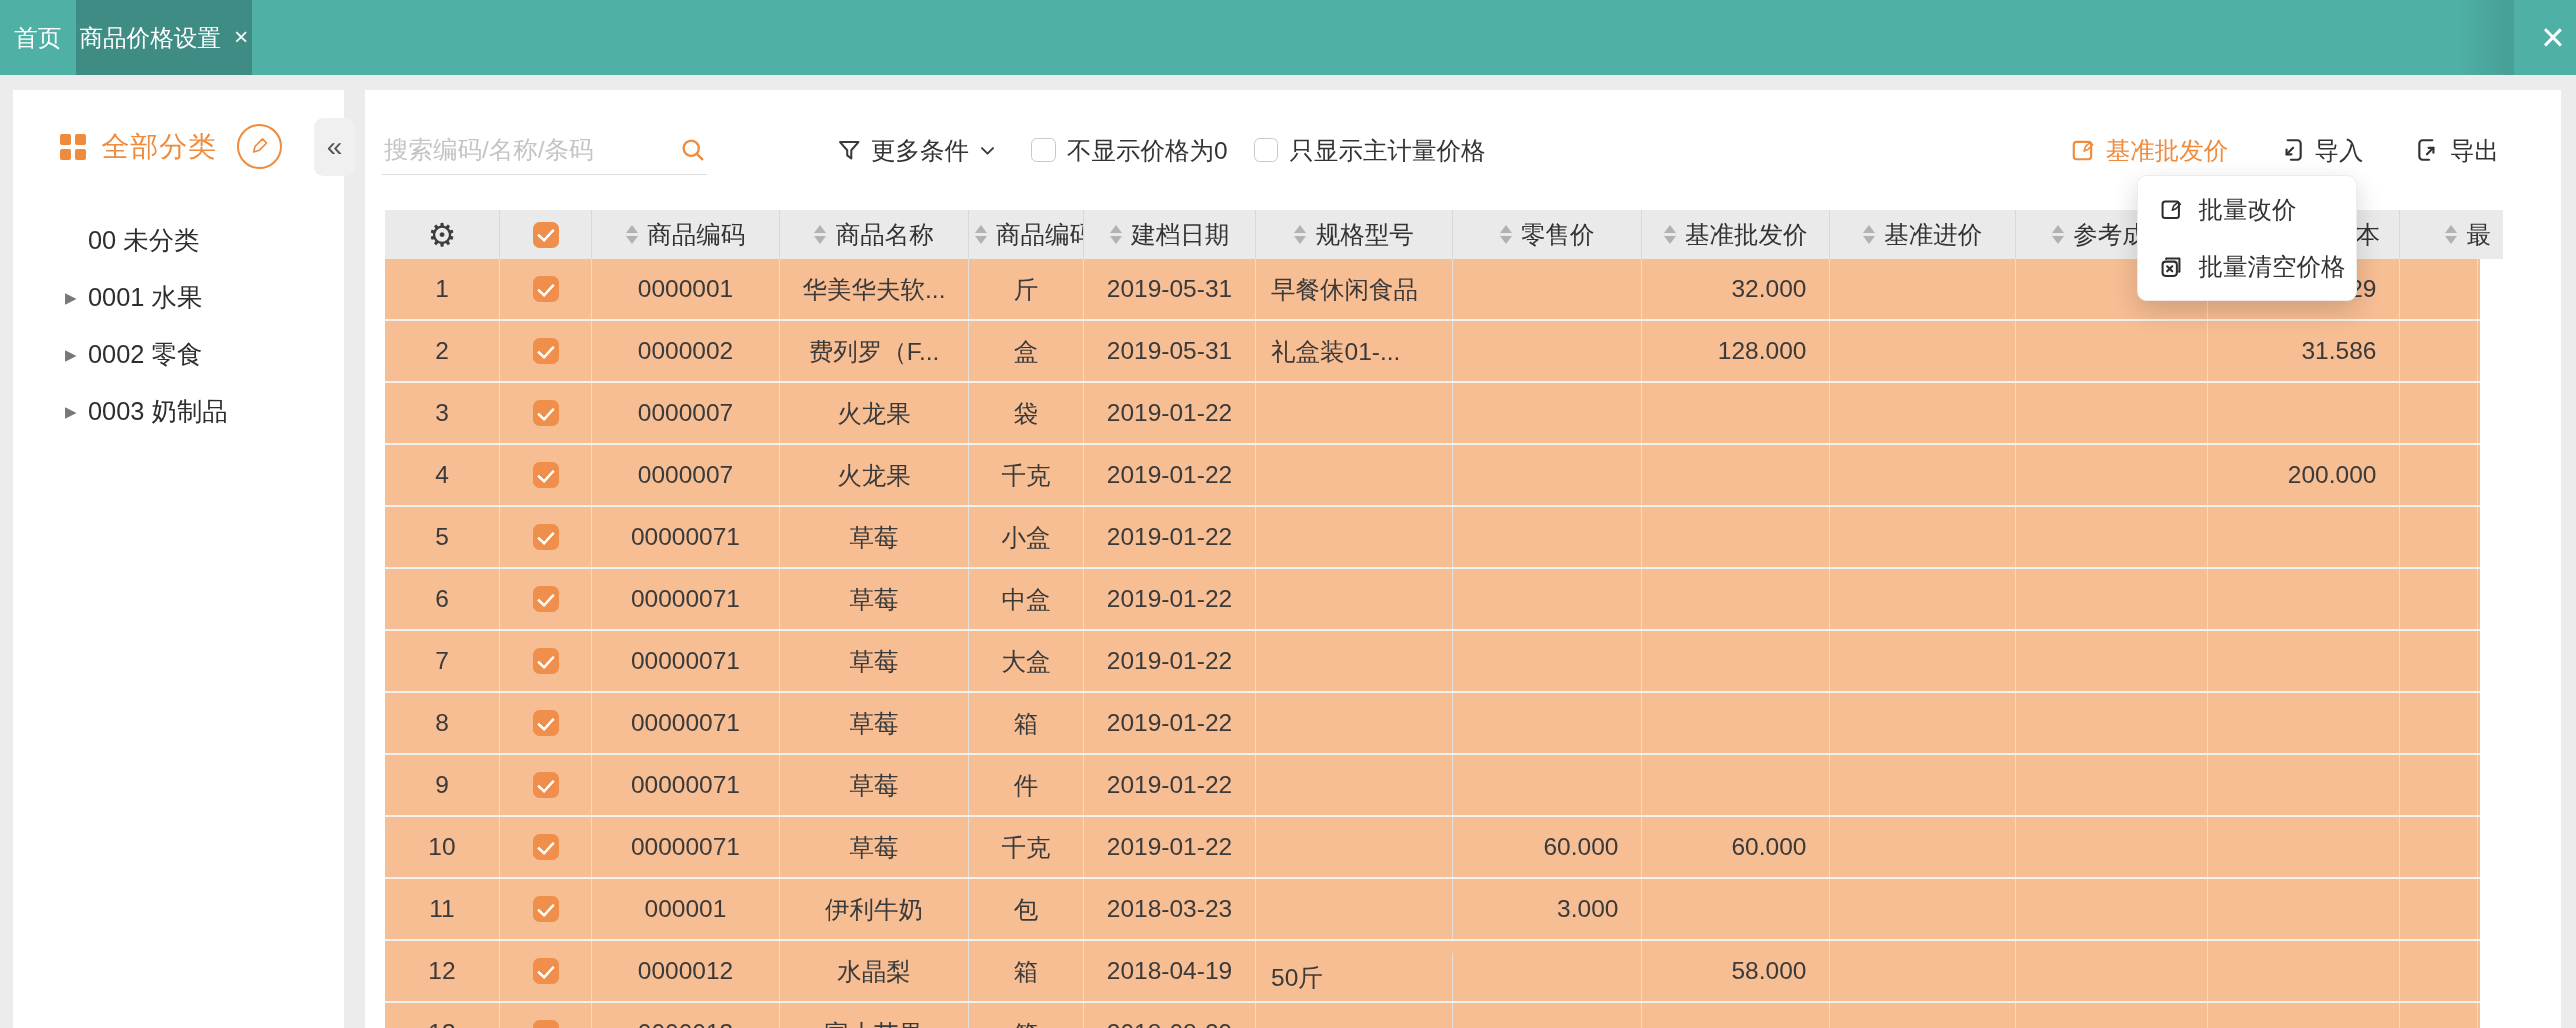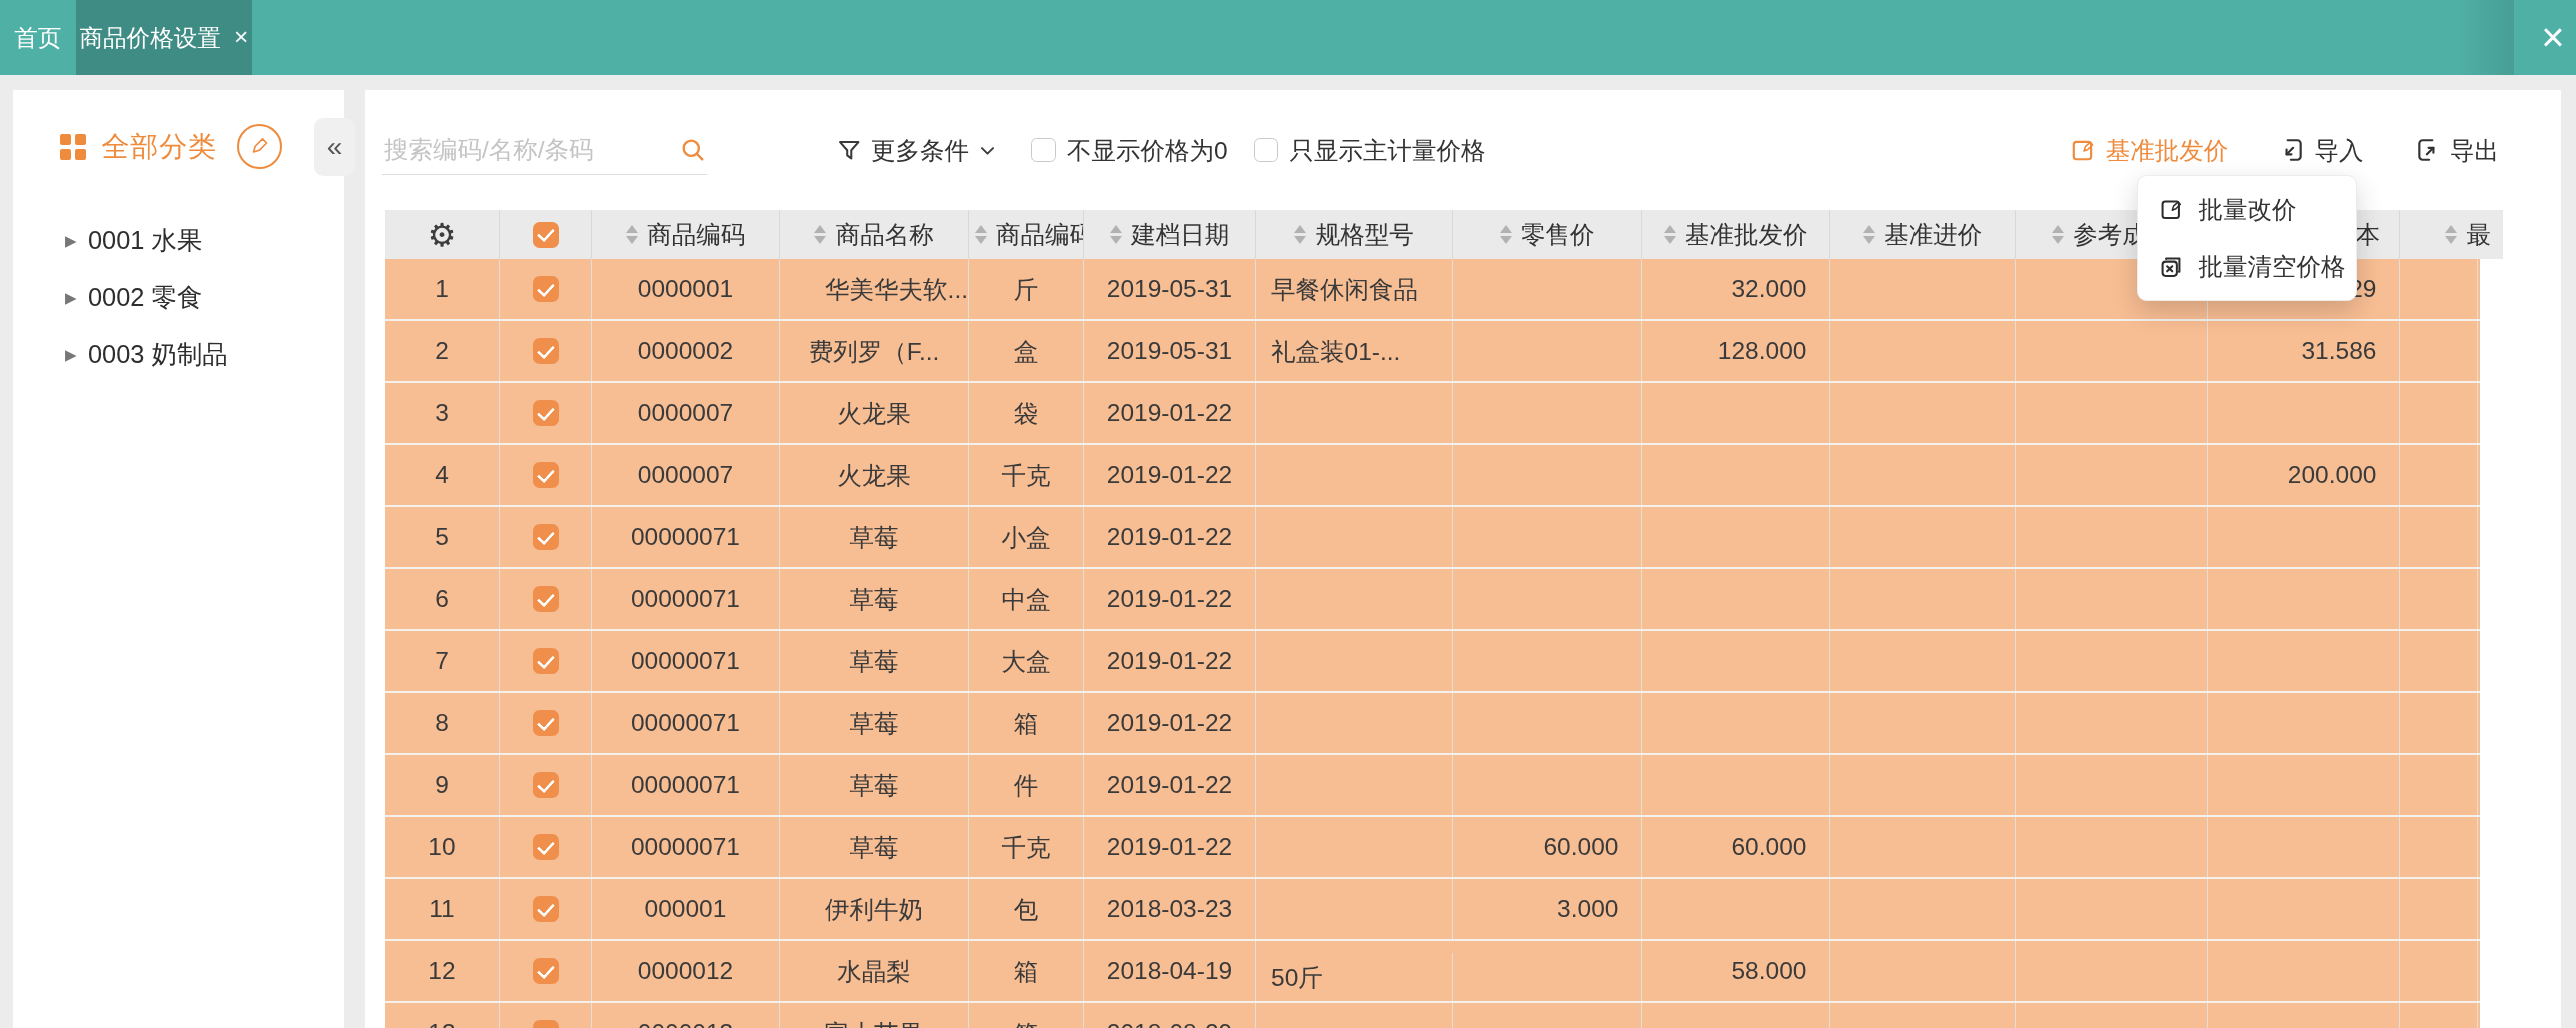--- a/index.html
+++ b/index.html
@@ -99,20 +99,23 @@
       <span style="display:flex;">
         <svg width="24.5" height="24.5" viewBox="0 0 24 24" fill="none" stroke="#ee8b3d" stroke-width="2" stroke-linecap="round" stroke-linejoin="round">
             <path d="M5 19l2-7 9-9 5 5-9 9-7 2z" transform="scale(0.8) translate(3,3)"></path>
           </svg>
       </span>
     </div>
     <div class="collapse-btn">«</div>
   </div>
   <div class="tree">
       <div class="tree-item">
+        <span>00 未分类</span>
+      </div>
+      <div class="tree-item">
         <span class="tree-caret">▶</span>
         <span>0001 水果</span>
       </div>
       <div class="tree-item">
         <span class="tree-caret">▶</span>
         <span>0002 零食</span>
       </div>
       <div class="tree-item">
         <span class="tree-caret">▶</span>
         <span>0003 奶制品</span>
@@ -274,21 +277,21 @@
       <div class="trow">
         <div class="tcell" style="width: 115px;">
           <span>1</span>
         </div>
         <div class="tcell" style="width: 92px;">
           <span class="cb"></span>
         </div>
         <div class="tcell" style="width: 188px;">
           <span>0000001</span>
         </div>
-        <div class="tcell" style="width: 189px; justify-content: flex-end;">
+        <div class="tcell" style="width: 189px;">
           <span>华美华夫软...</span>
         </div>
         <div class="tcell" style="width: 115px;">
           <span>斤</span>
         </div>
         <div class="tcell" style="width: 172px;">
           <span>2019-05-31</span>
         </div>
         <div class="tcell c-left" style="width: 197px;">
           <span>早餐休闲食品</span>

